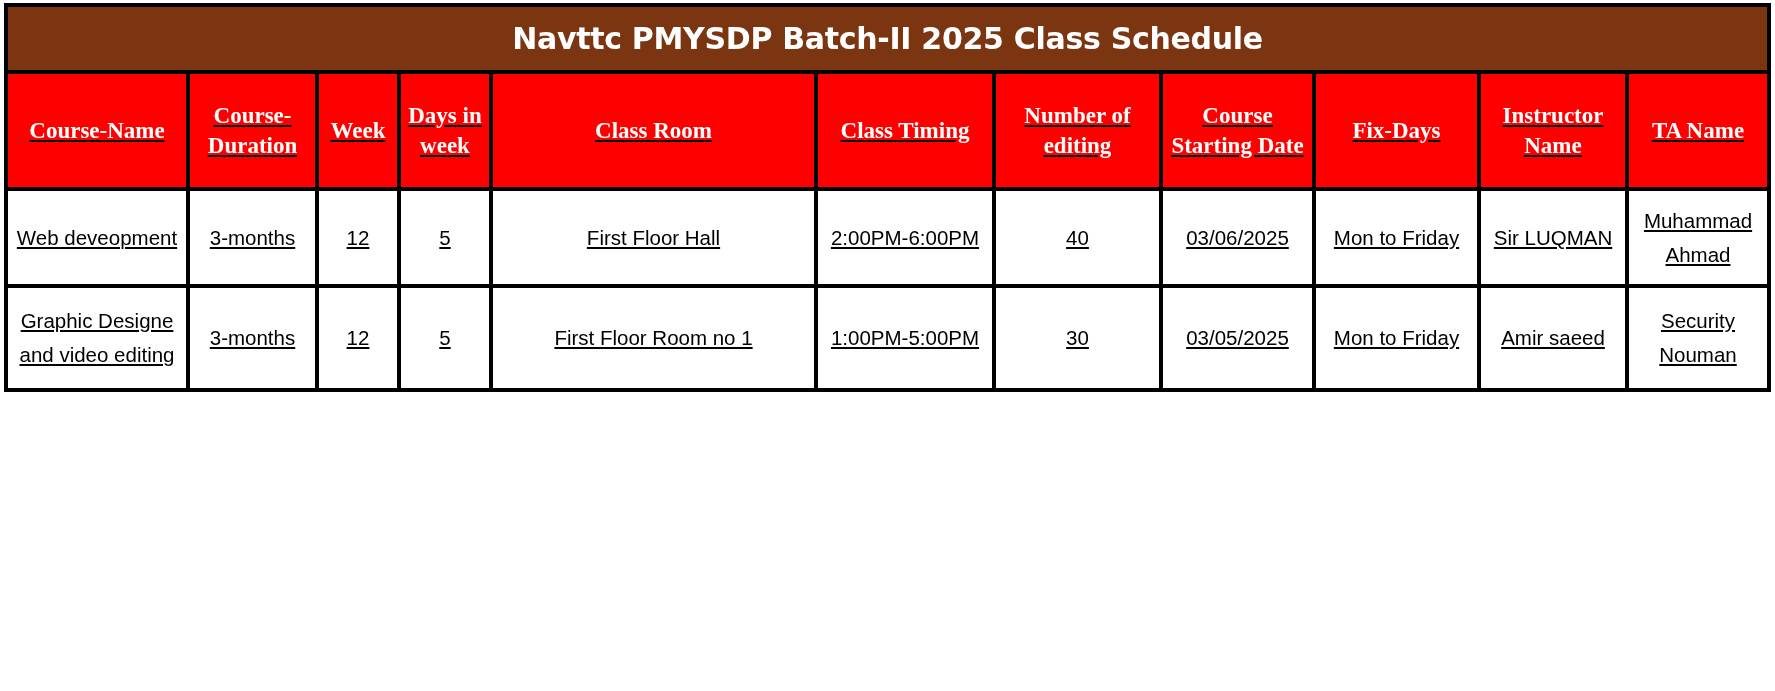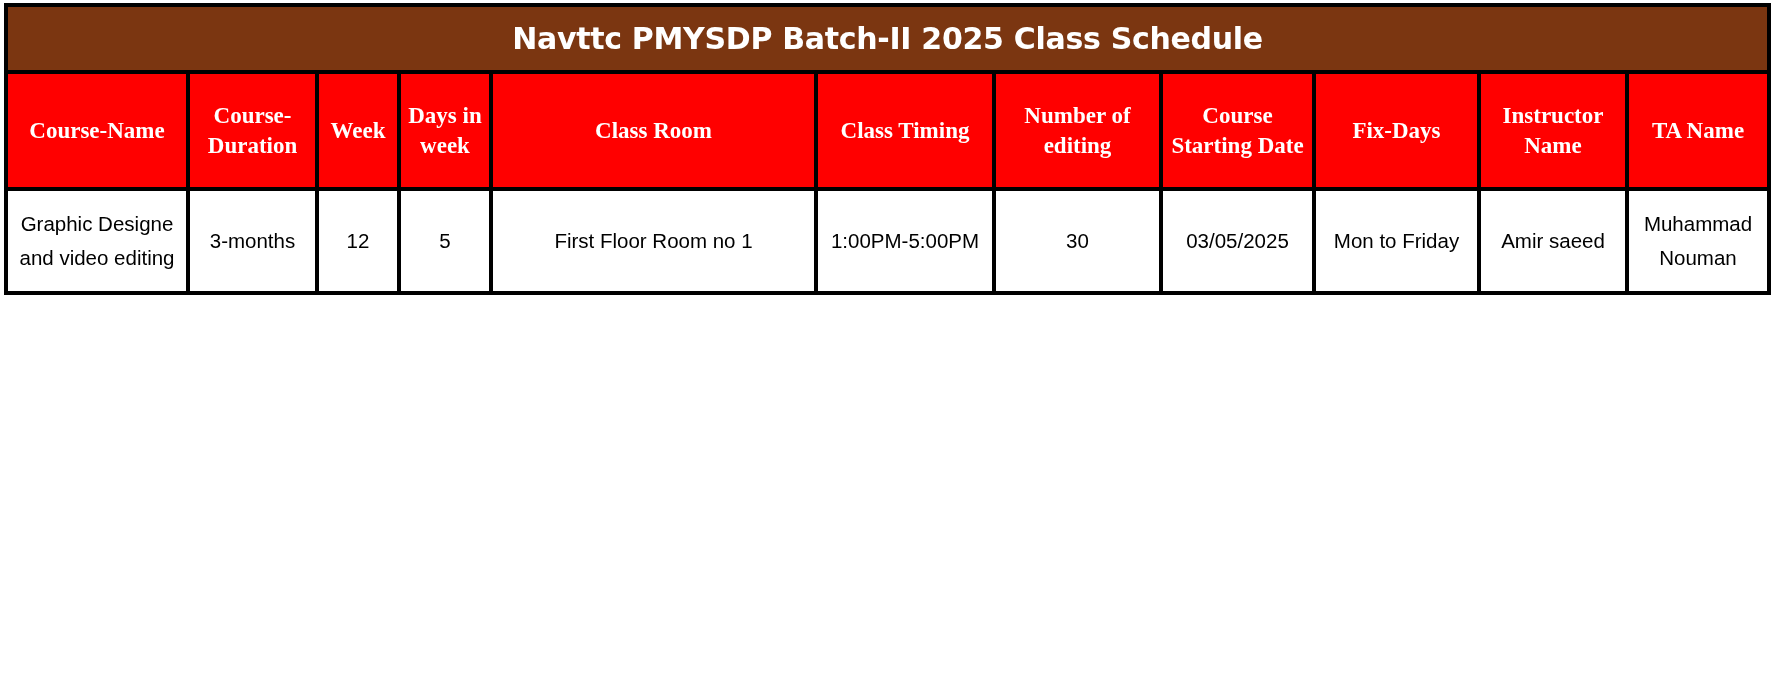--- a/index.html
+++ b/index.html
@@ -9,21 +9,21 @@
     border: 4px solid #000; box-sizing: border-box; background: #000;
   }
   .title-bar {
     height: 63px; background: #7B3611; color: #fff;
     display: flex; align-items: center; justify-content: center;
     font-family: "DejaVu Sans", sans-serif; font-weight: bold; font-size: 30px;
     letter-spacing: -0.3px;
     border-bottom: 4px solid #000;
   }
   table {
-    border-collapse: collapse; width: 100%; table-layout: fixed;
+    border-collapse: collapse; width: 100%; table-layout: fixed; text-decoration: underline;
   }
   th, td {
     border: 4px solid #000; text-align: center; vertical-align: middle;
     padding: 0 2px; box-sizing: border-box;
   }
   tr:first-child th { border-top: none; }
   th:first-child, td:first-child { border-left: none; }
   th:last-child, td:last-child { border-right: none; text-align: center; }
   tr:last-child td { border-bottom: none; }
   th {
@@ -64,28 +64,41 @@
         <th>Class Room</th>
         <th>Class Timing</th>
         <th>Number of editing</th>
         <th>Course Starting Date</th>
         <th>Fix-Days</th>
         <th>Instructor Name</th>
         <th>TA Name</th>
       </tr>
     </thead>
     <tbody>
+      <tr>
+        <td>Web deveopment</td>
+        <td>3-months</td>
+        <td>12</td>
+        <td>5</td>
+        <td>First Floor Hall</td>
+        <td>2:00PM-6:00PM</td>
+        <td>40</td>
+        <td>03/06/2025</td>
+        <td>Mon to Friday</td>
+        <td>Sir LUQMAN</td>
+        <td>Muhammad Ahmad</td>
+      </tr>
       <tr class="r5">
         <td>Graphic Designe and video editing</td>
         <td>3-months</td>
         <td>12</td>
         <td>5</td>
         <td>First Floor Room no 1</td>
         <td>1:00PM-5:00PM</td>
         <td>30</td>
         <td>03/05/2025</td>
         <td>Mon to Friday</td>
         <td>Amir saeed</td>
-        <td>Muhammad Nouman</td>
+        <td>Security Nouman</td>
       </tr>
     </tbody>
   </table>
 </div>
 
 </body></html>

